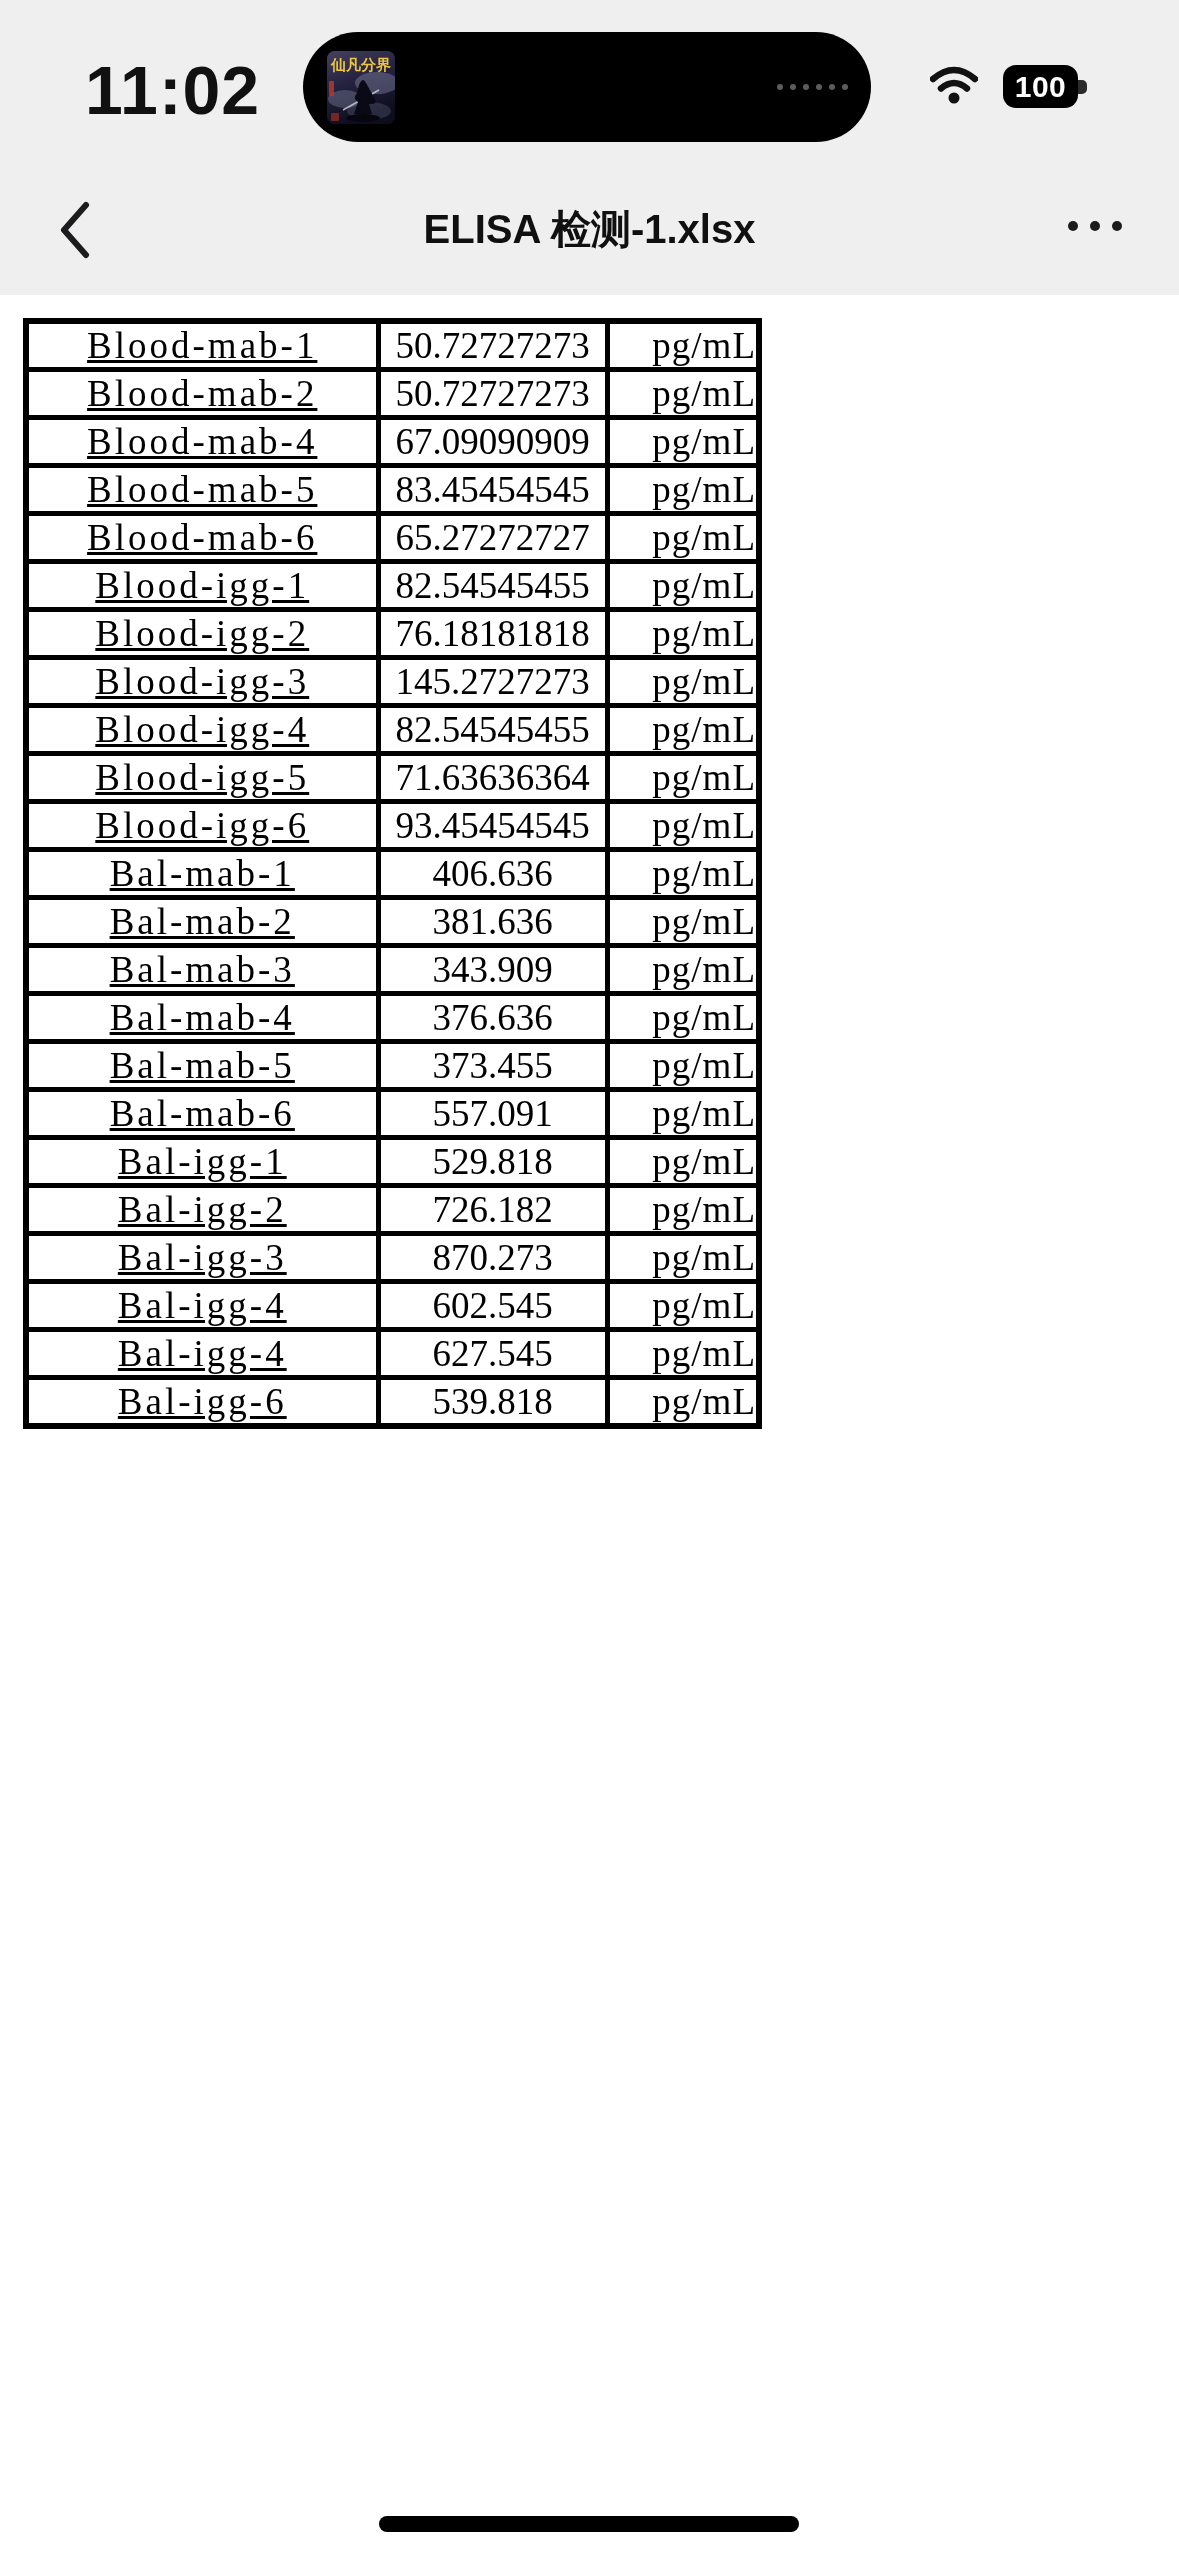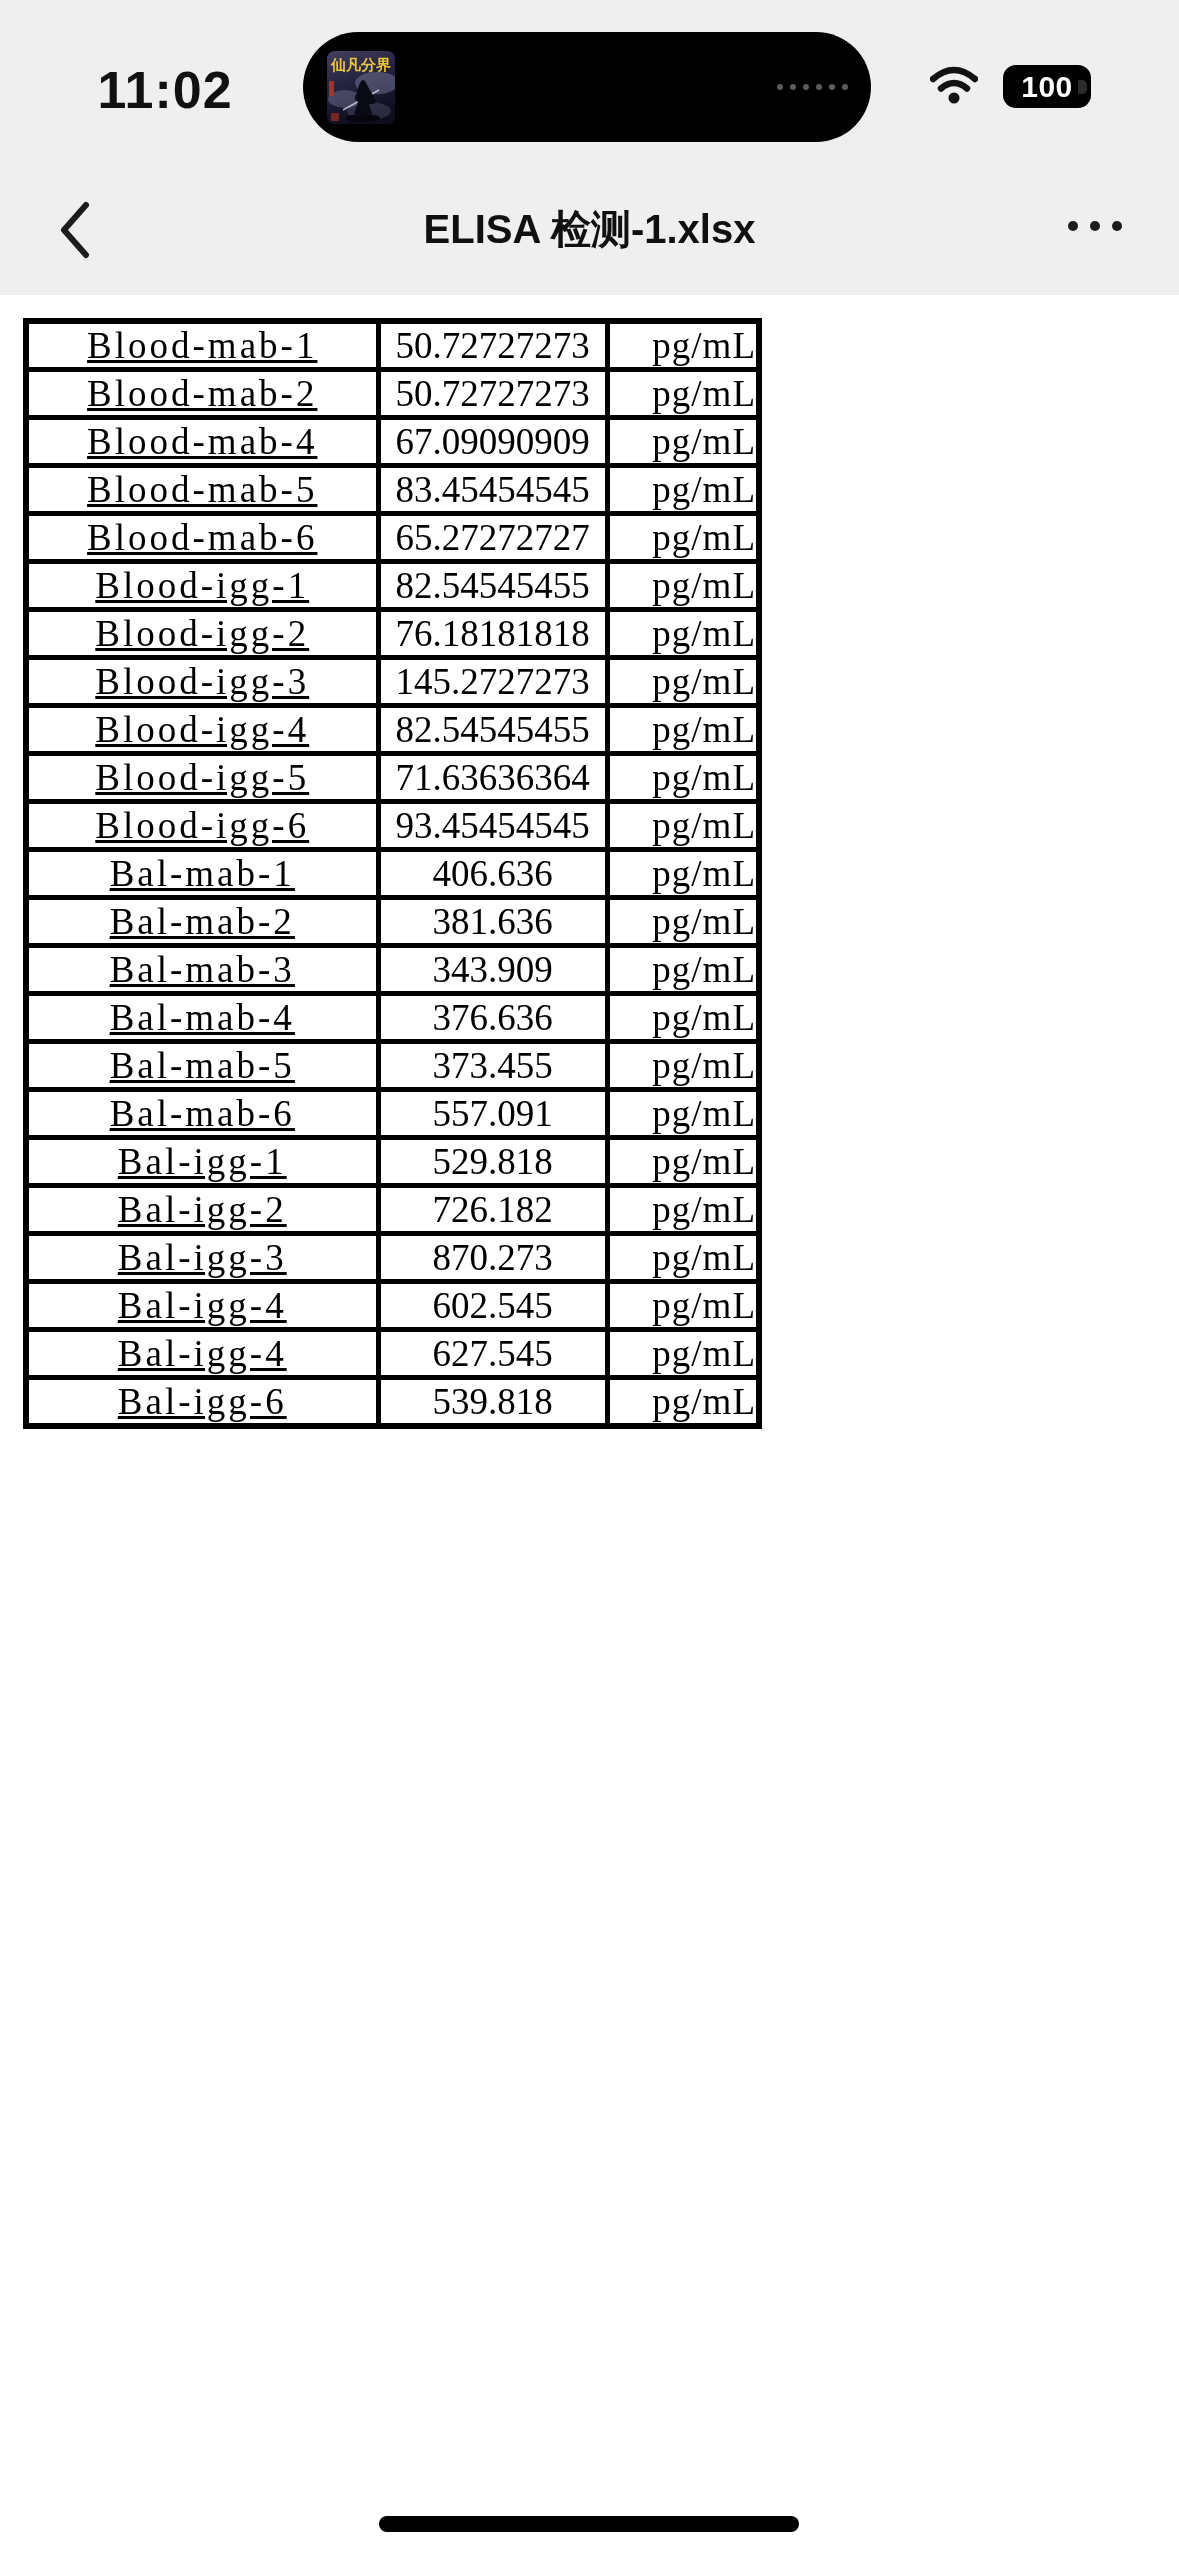--- a/index.html
+++ b/index.html
@@ -8,41 +8,41 @@
     background:#ffffff;font-family:"Liberation Sans",sans-serif;
     -webkit-font-smoothing:antialiased;
   }
   .screen{position:absolute;inset:0;}
 
   
   .header{position:absolute;top:0;left:0;width:1179px;height:295px;background:#efefef;}
 
   .time{
     position:absolute;left:85px;top:60px;width:160px;height:60px;
-    text-align:center;font-size:52px;font-weight:700;color:#111;line-height:60px;letter-spacing:1px;
+    text-align:center;font-size:68px;font-weight:700;color:#111;line-height:60px;letter-spacing:1px;
   }
 
   .island{
     position:absolute;left:303px;top:32px;width:568px;height:110px;
     background:#000;border-radius:55px;
   }
   .app-icon{
     position:absolute;left:24px;top:19px;width:68px;height:73px;
     border-radius:8px;overflow:hidden;background:#1b1930;
   }
   .app-icon svg{display:block;width:68px;height:73px;}
   .island-dots{
     position:absolute;right:23px;top:50%;transform:translateY(-50%);
     display:flex;gap:7px;
   }
   .island-dots i{width:6px;height:6px;border-radius:50%;background:#5c5c5c;display:block;}
 
   .wifi{position:absolute;left:930px;top:66px;}
   .battery{
-    position:absolute;left:1003px;top:65px;width:88px;height:43px;
+    position:absolute;left:1003px;top:65px;width:75px;height:43px;
     background:#000;border-radius:13px;color:#fff;
     display:flex;align-items:center;justify-content:center;
     font-size:30px;font-weight:700;letter-spacing:0.5px;
   }
   .battery-nub{
     position:absolute;left:1078px;top:80px;width:9px;height:14px;
     background:#2b2b2b;border-radius:0 5px 5px 0;
   }
 
   

